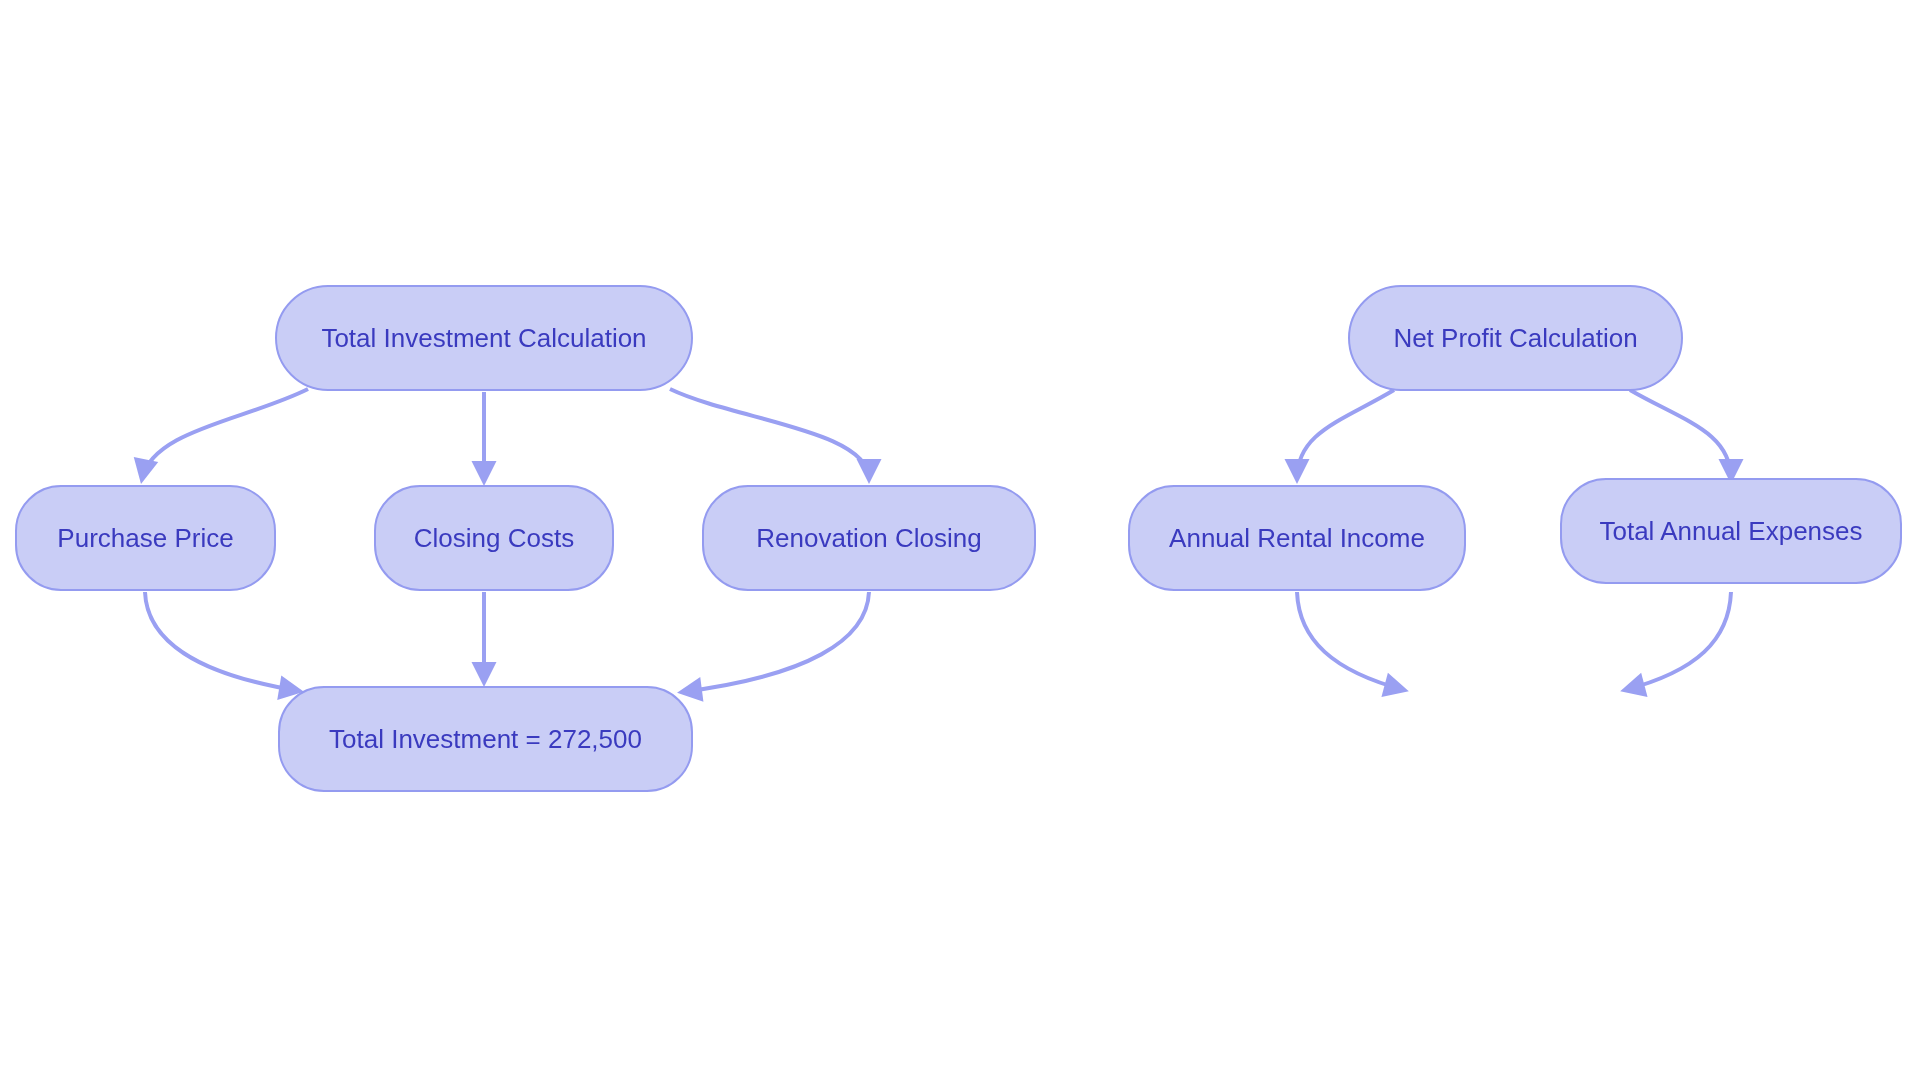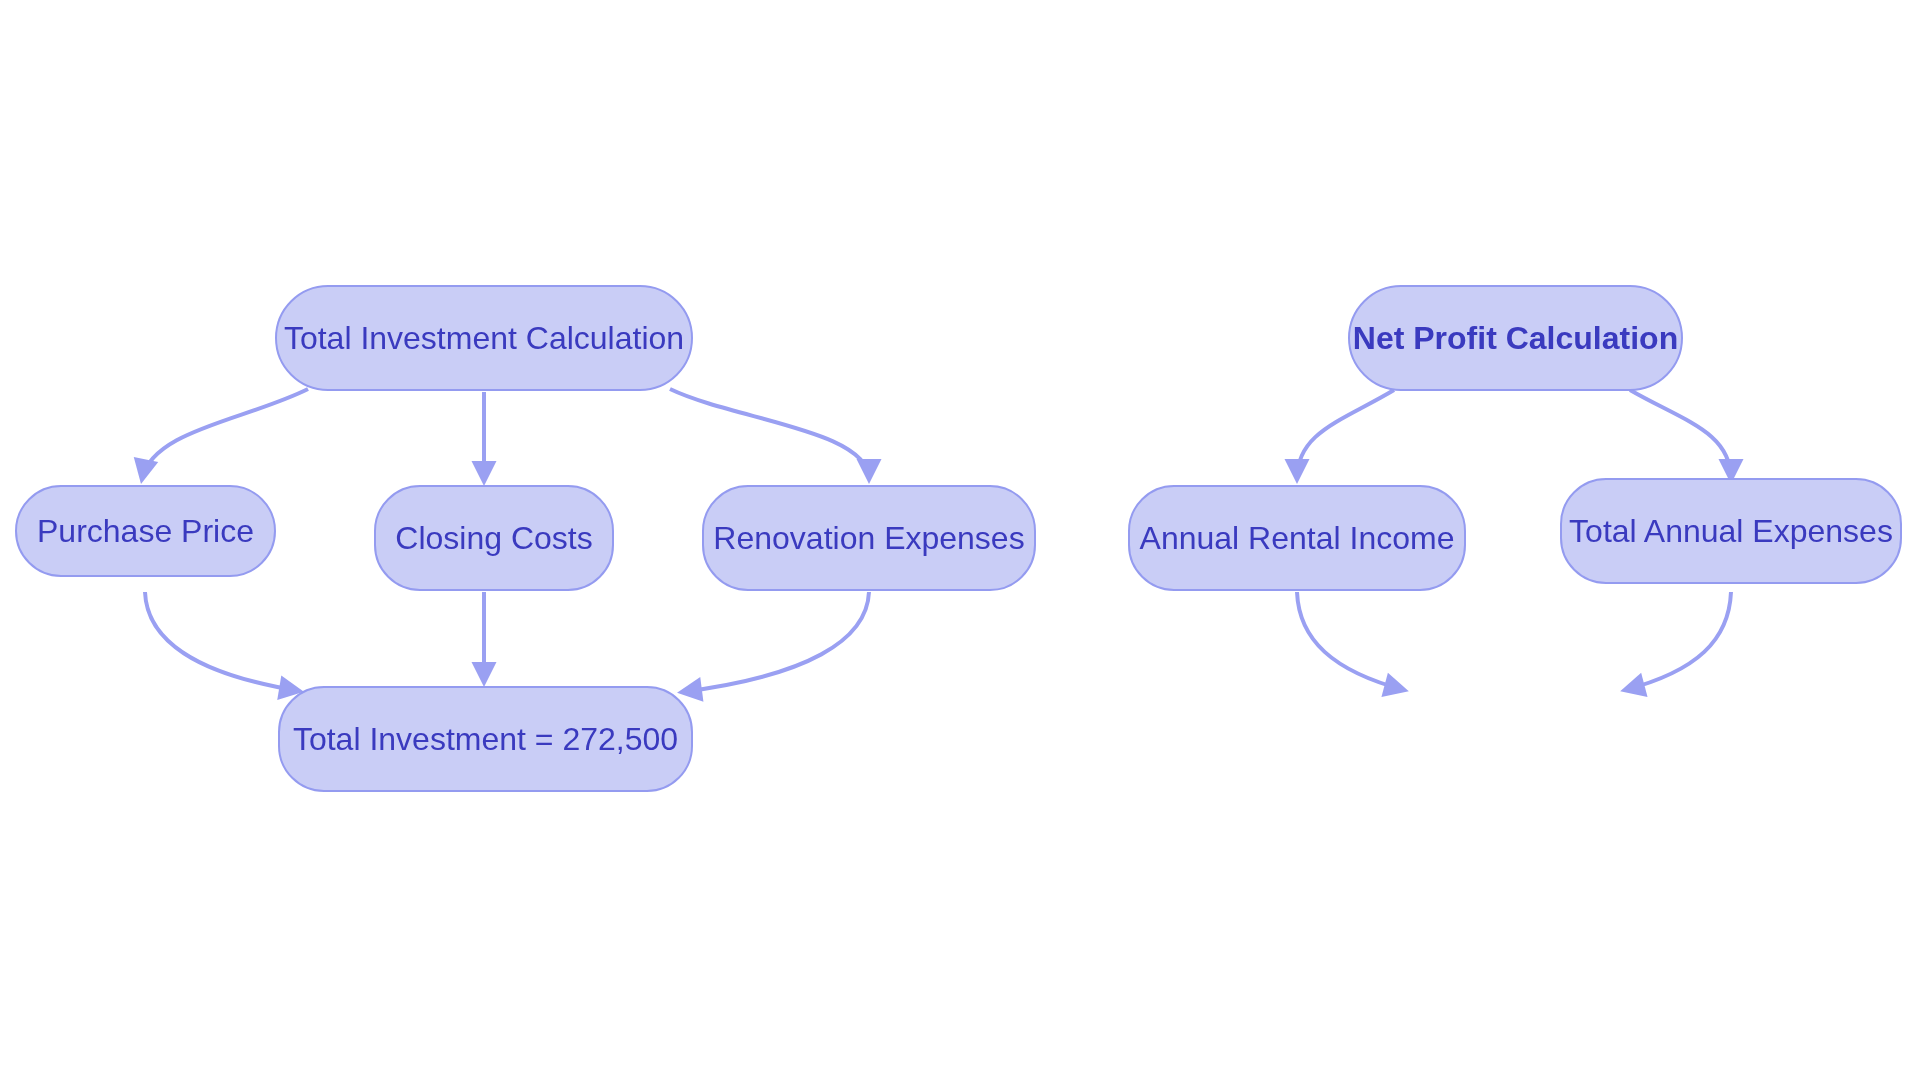--- a/index.html
+++ b/index.html
@@ -33,21 +33,21 @@
   .arrowhead-shape { fill: var(--arrow-color); }
   .node {
     position: absolute;
     display: flex;
     align-items: center;
     justify-content: center;
     background: var(--node-fill);
     border: 2px solid var(--node-border);
     border-radius: 46px;
     color: var(--text-color);
-    font-size: 32px;
+    font-size: 26px;
     line-height: 1;
     white-space: nowrap;
     text-align: center;
   }
   .node span { display: block; }
 </style>
 </head>
 <body>
 
 <div class="canvas">
@@ -69,37 +69,37 @@
     <path class="edge" d="M 1394 390 C 1342 421, 1297 432, 1297 479" marker-end="url(#arrowhead)"></path>
     <path class="edge" d="M 1630 390 C 1684 421, 1731 432, 1731 479" marker-end="url(#arrowhead)"></path>
     <path class="edge" d="M 1297 592 C 1299 640, 1333 671, 1404 690" marker-end="url(#arrowhead)"></path>
     <path class="edge" d="M 1731 592 C 1729 640, 1697 671, 1625 690" marker-end="url(#arrowhead)"></path>
   </svg>
 
   <div class="node" style="left:275px; top:285px; width:418px; height:106px; border-radius:53px;">
     <span>Total Investment Calculation</span>
   </div>
 
-  <div class="node" style="left:15px; top:485px; width:261px; height:92px;align-items:center;">
+  <div class="node" style="left:15px; top:485px; width:261px; height:106px;align-items:center;">
     <span>Purchase Price</span>
   </div>
 
   <div class="node" style="left:374px; top:485px; width:240px; height:106px;">
     <span>Closing Costs</span>
   </div>
 
   <div class="node" style="left:702px; top:485px; width:334px; height:106px;">
-    <span>Renovation Expenses</span>
+    <span>Renovation Closing</span>
   </div>
 
   <div class="node" style="left:278px; top:686px; width:415px; height:106px;align-items:center;">
     <span>Total Investment = 272,500</span>
   </div>
 
-  <div class="node" style="left:1348px; top:285px; width:335px; height:106px; border-radius:53px;font-weight:bold;">
+  <div class="node" style="left:1348px; top:285px; width:335px; height:106px; border-radius:53px;">
     <span>Net Profit Calculation</span>
   </div>
 
   <div class="node" style="left:1128px; top:485px; width:338px; height:106px;">
     <span>Annual Rental Income</span>
   </div>
 
   <div class="node" style="left:1560px; top:478px; width:342px; height:106px;">
     <span>Total Annual Expenses</span>
   </div>

